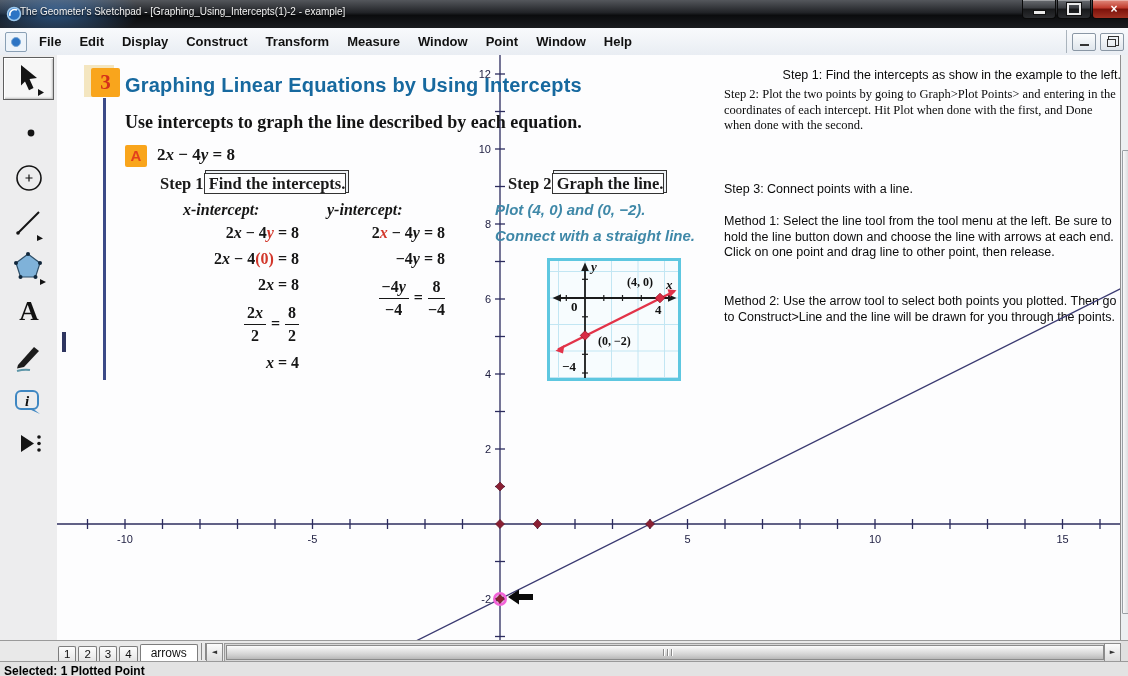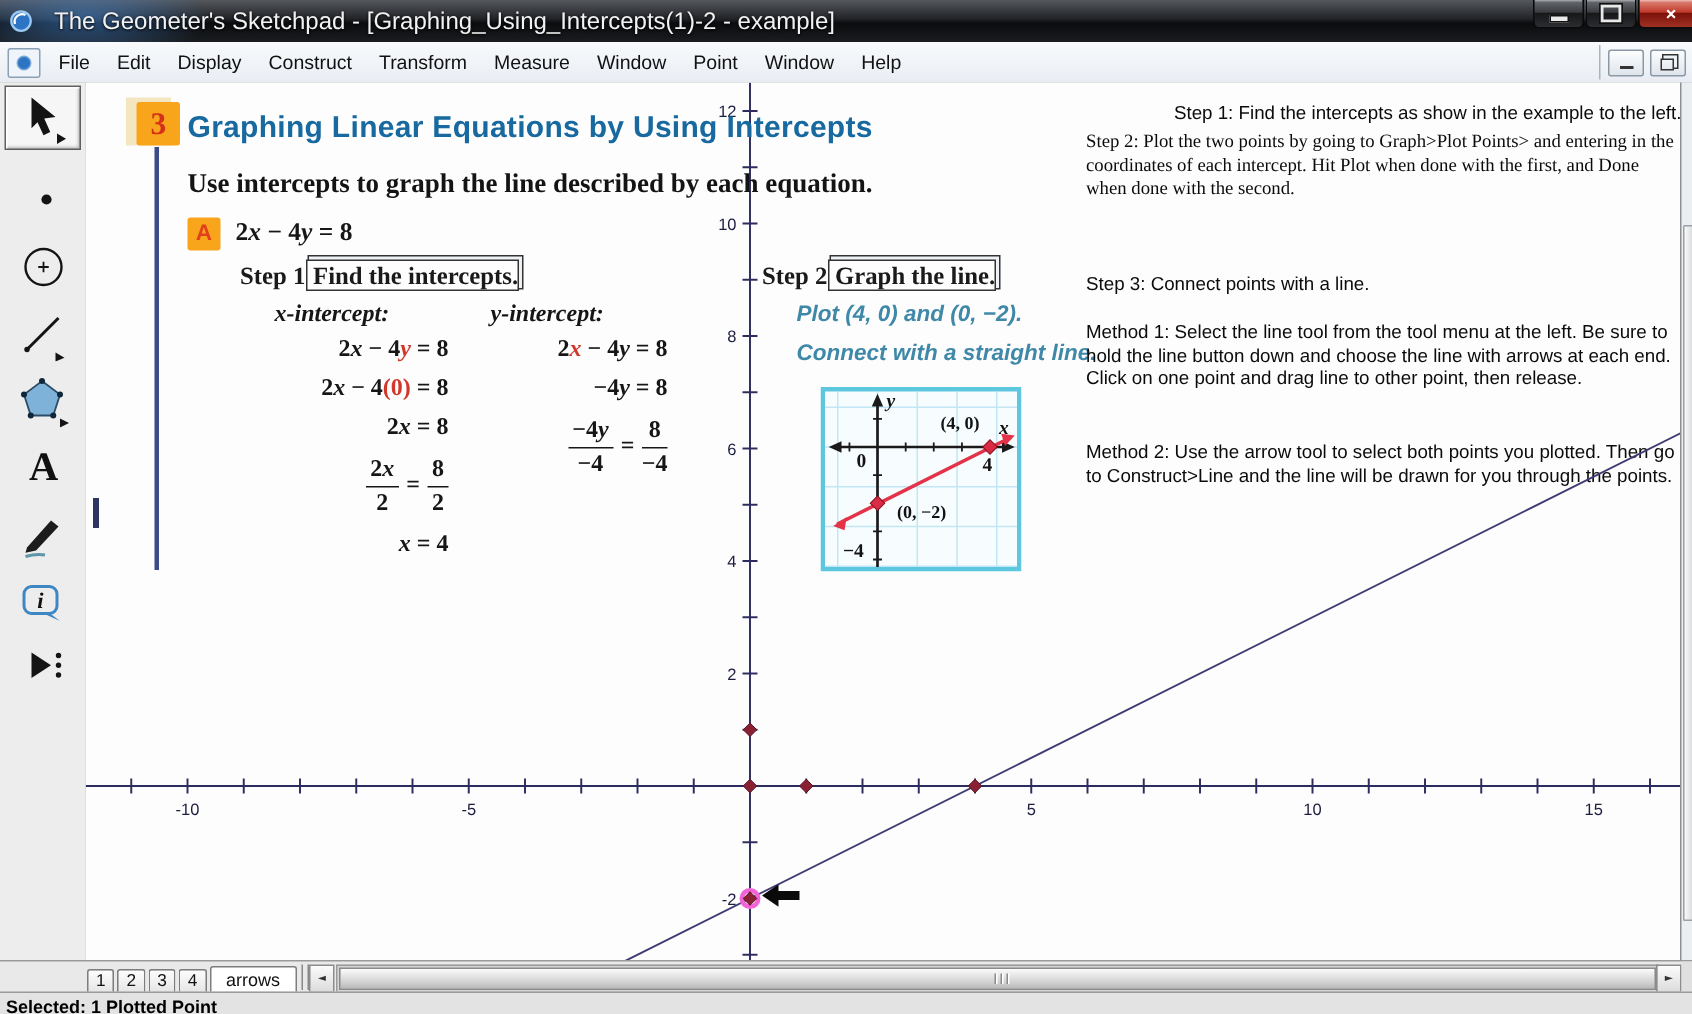--- a/index.html
+++ b/index.html
@@ -4,33 +4,33 @@
 <style>
   html,body{margin:0;padding:0;background:#222;}
   #app{position:relative;width:1128px;height:676px;overflow:hidden;background:#fdfdfd;
        font-family:"Liberation Sans",sans-serif;}
   
   #titlebar{position:absolute;left:0;top:0;width:1128px;height:28px;
     background:linear-gradient(#54575c,#212327 45%,#0b0c0e 55%,#1a1c1f);overflow:hidden;}
   #titlebar::before{content:"";position:absolute;left:-30px;top:-18px;width:170px;height:60px;
     background:radial-gradient(closest-side,rgba(70,140,220,.55),rgba(70,140,220,0));}
   #title-icon{position:absolute;left:6px;top:6px;width:16px;height:16px;}
-  #title-text{position:absolute;left:36px;top:6px;font-size:16px;color:#f2f2f2;
+  #title-text{position:absolute;left:20px;top:6px;font-size:10px;color:#f2f2f2;
     text-shadow:0 1px 2px #000;white-space:nowrap;}
   #win-btns{position:absolute;right:-8px;top:0;display:flex;}
   .wbtn{width:32px;height:18px;border:1px solid #0a0a0a;border-top:none;border-radius:0 0 4px 4px;
     background:linear-gradient(#6a6d72,#3a3c40 45%,#17181a 50%,#2b2d30);display:flex;align-items:center;
     justify-content:center;margin-left:1px;box-shadow:inset 0 1px 0 rgba(255,255,255,.35);cursor:default;}
   .wbtn.close{width:42px;background:linear-gradient(#e08a7d,#c0392b 45%,#7c120a 50%,#a03022);
     color:#fff;font-size:12px;font-weight:bold;}
   .minbar{width:11px;height:3px;background:#e9e9e9;border:1px solid #111;margin-top:6px;}
   .maxbox{width:10px;height:8px;border:2px solid #e9e9e9;outline:1px solid #111;}
   
   #menubar{position:absolute;left:0;top:28px;width:1128px;height:27px;
-    background:linear-gradient(#f8fafc,#e9edf3);border-bottom:1px solid #98a0a8;}
+    background:linear-gradient(#f8fafc,#e9edf3);border-bottom:1px solid #98a0a8;font-weight:bold;}
   #menu-icon{position:absolute;left:5px;top:4px;width:20px;height:18px;border:1px solid #8aa0b5;
     background:#eef4fa;border-radius:2px;display:flex;align-items:center;justify-content:center;}
   #menu-items{position:absolute;left:30px;top:0;height:27px;display:flex;align-items:center;}
   .menu-item{padding:0 9px;font-size:13px;color:#111;cursor:default;}
   #doc-divider{position:absolute;left:1066px;top:2px;width:1px;height:23px;background:#aab4bd;}
   #doc-btns{position:absolute;left:1072px;top:5px;display:flex;gap:4px;}
   .dbtn{width:22px;height:16px;border:1px solid #8a97a5;background:linear-gradient(#fcfdfe,#dfe5ec);
     border-radius:2px;display:flex;align-items:center;justify-content:center;}
   .dash{width:9px;height:2px;background:#333;margin-top:6px;}
   .rest{width:7px;height:6px;border:1px solid #333;box-shadow:2px -2px 0 -0px #eef2f6,2px -2px 0 1px #333;margin:1px 2px 0 0;}
@@ -72,21 +72,21 @@
   #ycol-head{left:270px;top:146px;}
   .eqcol{top:165px;width:130px;text-align:right;font:bold 16px "Liberation Serif",serif;color:#161616;}
   #xcol{left:112px;} #ycol{left:258px;}
   .eqline{height:26px;line-height:26px;}
   .fracline{height:52px;display:flex;justify-content:flex-end;align-items:center;}
   .frac{display:inline-block;text-align:center;}
   .fnum{display:block;border-bottom:1.4px solid #161616;padding:0 3px;line-height:22px;text-align:center;}
   .fden{display:block;line-height:22px;}
   .feq{padding:0 5px;}
   .it{font-style:italic;} .rd{color:#d2372b;}
-  .blueline{font:bold italic 15px "Liberation Sans",sans-serif;color:#3f88a8;margin-left:36px;}
+  .blueline{font:bold italic 15px "Liberation Sans",sans-serif;color:#3f88a8;}
   #plot-line{left:438px;top:146px;} #connect-line{left:438px;top:172px;}
   #mini-graph{left:490px;top:203px;}
   .para{position:absolute;left:667px;width:397px;font:12.5px/15.5px "Liberation Sans",sans-serif;color:#0b0b0b;}
   #p1{top:13px;text-align:right;} #p2{top:32px;font-family:Liberation Serif, serif;} #p3{top:127px;} #p4{top:159px;} #p5{top:239px;}
   
   #vscroll{position:absolute;left:1120px;top:55px;width:8px;height:585px;background:#eceff1;
     border-left:1px solid #8f8f8f;}
   #vthumb{position:absolute;left:1px;top:95px;width:7px;height:462px;
     background:linear-gradient(90deg,#fafafa,#cfd2d5);border:1px solid #9aa0a5;border-radius:1px;}
   

